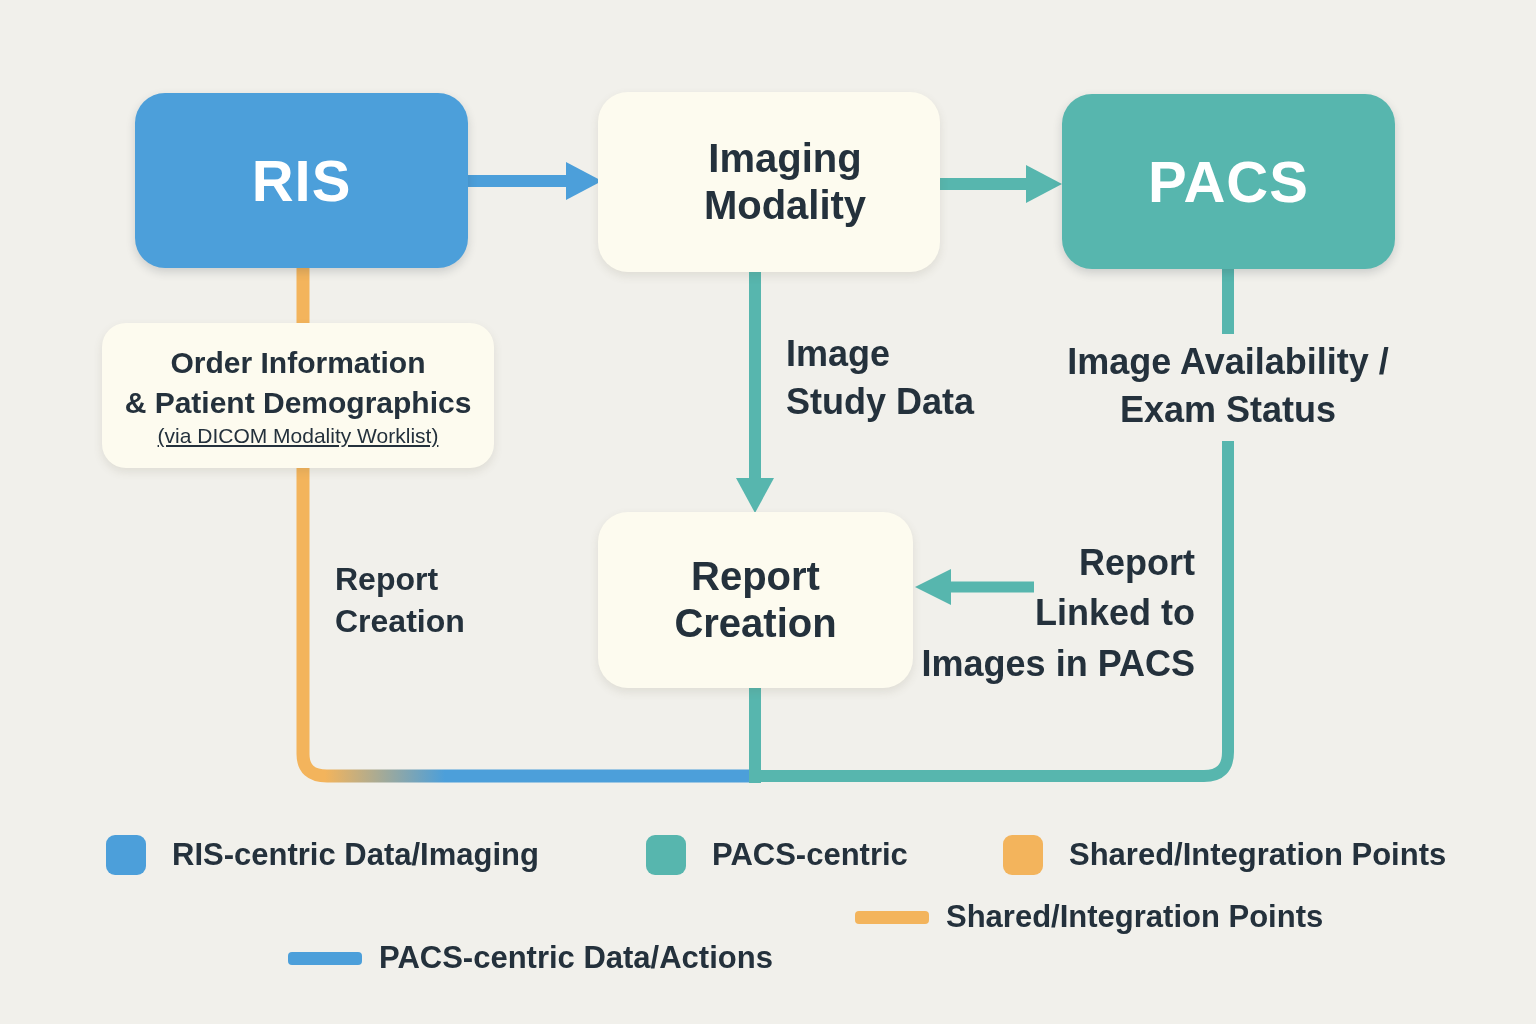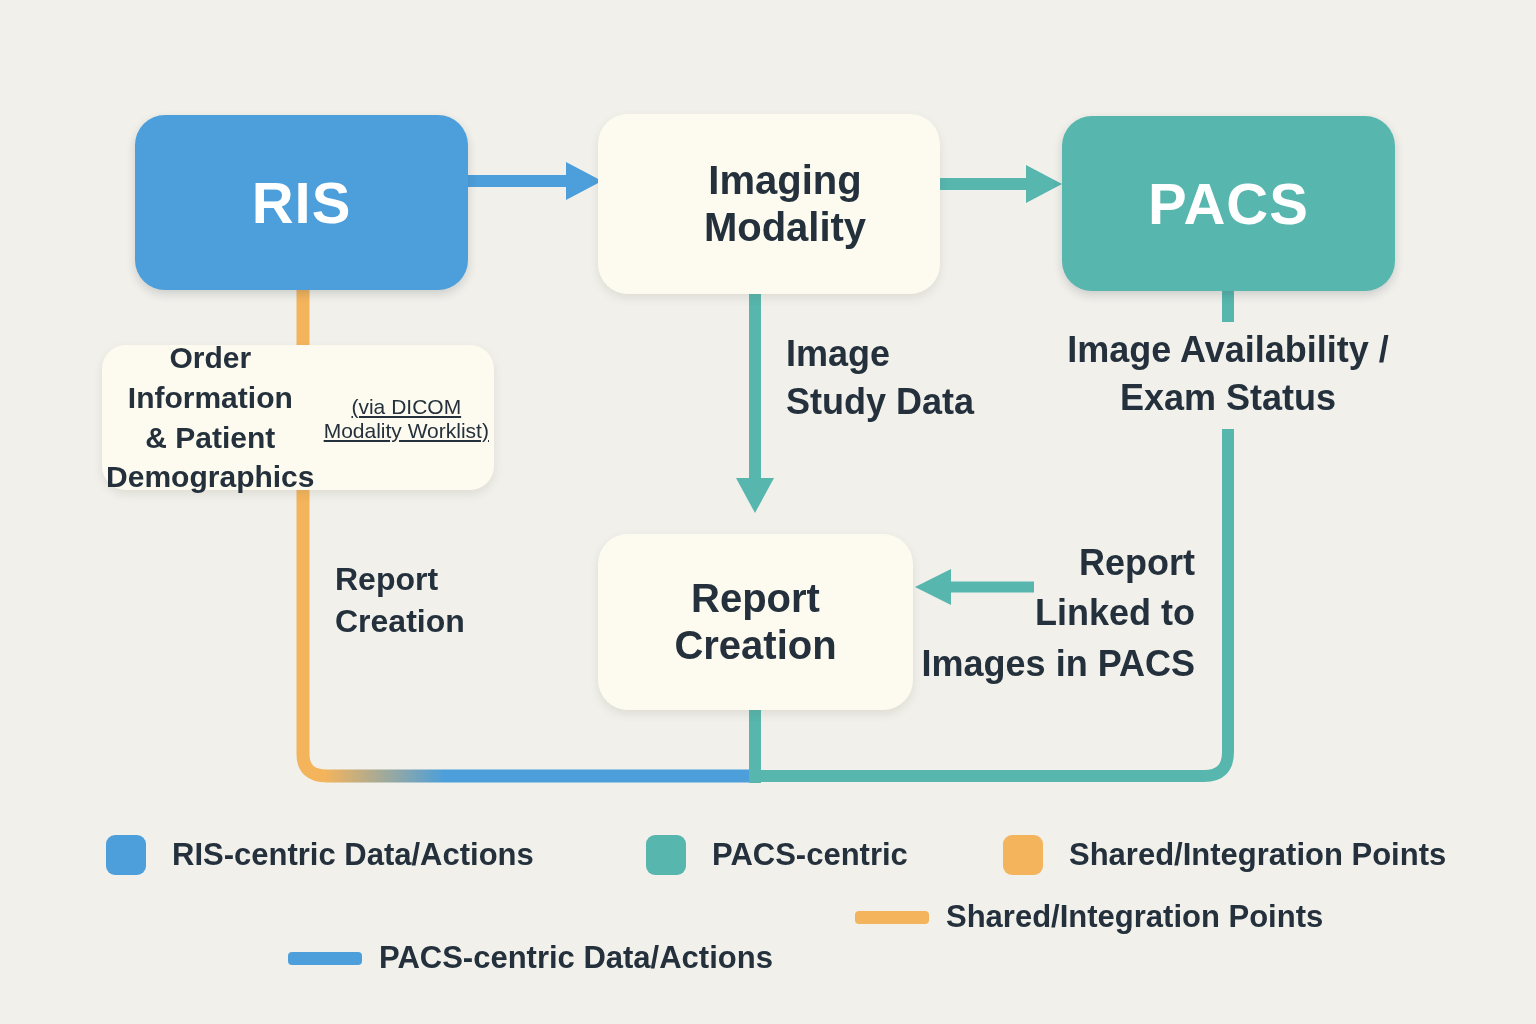--- a/index.html
+++ b/index.html
@@ -22,51 +22,50 @@
     background:var(--background);
     overflow:hidden;
   }
   .layer-svg{position:absolute;inset:0;z-index:1;}
   .node,.label,.legend-item{position:absolute;z-index:2;}
 
   .node{
     display:flex;align-items:center;justify-content:center;
     text-align:center;border-radius:30px;
     white-space:pre-line;
-    margin-top:22px;
   }
   .node-solid{
     color:#FFFFFF;font-weight:800;font-size:58px;letter-spacing:1px;
     box-shadow:0 4px 10px rgba(40,50,60,.18);
   }
   .node-cream{
     background:var(--card-cream);
     color:var(--text-dark);font-weight:700;font-size:40px;line-height:1.18;
     box-shadow:0 4px 10px rgba(90,85,60,.12);
   }
   .node-ris{left:135px;top:93px;width:333px;height:175px;background:var(--ris-blue);}
   .node-pacs{left:1062px;top:94px;width:333px;height:175px;background:var(--pacs-teal);}
   .node-imaging{left:598px;top:92px;width:310px;height:180px;padding-left:32px;}
   .node-report{left:598px;top:512px;width:315px;height:176px;}
 
   .order-box{
     left:102px;top:323px;width:392px;height:145px;border-radius:24px;
     background:var(--card-cream);
-    display:flex;flex-direction:row;align-items:center;justify-content:center;
+    display:flex;flex-direction:column;align-items:center;justify-content:center;
     text-align:center;box-shadow:0 4px 10px rgba(90,85,60,.12);
   }
   .order-main{font-size:30px;font-weight:700;line-height:1.33;white-space:pre-line;}
   .order-sub{font-size:21px;font-weight:500;margin-top:2px;text-decoration:underline;}
 
   .label{
     font-size:36px;font-weight:700;line-height:1.32;white-space:pre-line;
   }
   .label-image-study{left:786px;top:330px;text-align:left;}
   .label-image-availability{
-    left:1058px;top:322px;width:340px;text-align:center;
+    left:1058px;top:334px;width:340px;text-align:center;
     background:var(--background);padding:4px 0 8px 0;
   }
   .label-report-side{left:335px;top:558px;font-size:32px;}
   .label-report-linked{left:920px;top:538px;width:275px;text-align:right;line-height:1.4;}
 
   .legend-item{display:flex;align-items:center;}
   .legend-label{font-size:31px;font-weight:700;color:var(--text-dark);}
   .sw-square{width:40px;height:40px;border-radius:9px;margin-right:26px;flex:0 0 auto;}
   .sw-line{width:74px;height:13px;border-radius:4px;margin-right:17px;flex:0 0 auto;}
   .sw-blue{background:var(--ris-blue);}
@@ -134,21 +133,21 @@
 
   <div class="label label-report-side">Report
 Creation</div>
 
   <div class="label label-report-linked">Report
 Linked to
 Images in PACS</div>
 
   <div class="legend-item li-1">
     <span class="sw-square sw-blue"></span>
-    <span class="legend-label">RIS-centric Data/Actions</span>
+    <span class="legend-label">RIS-centric Data/Imaging</span>
   </div>
   <div class="legend-item li-2">
     <span class="sw-square sw-teal"></span>
     <span class="legend-label">PACS-centric</span>
   </div>
   <div class="legend-item li-3">
     <span class="sw-square sw-orange"></span>
     <span class="legend-label">Shared/Integration Points</span>
   </div>
   <div class="legend-item li-4">

